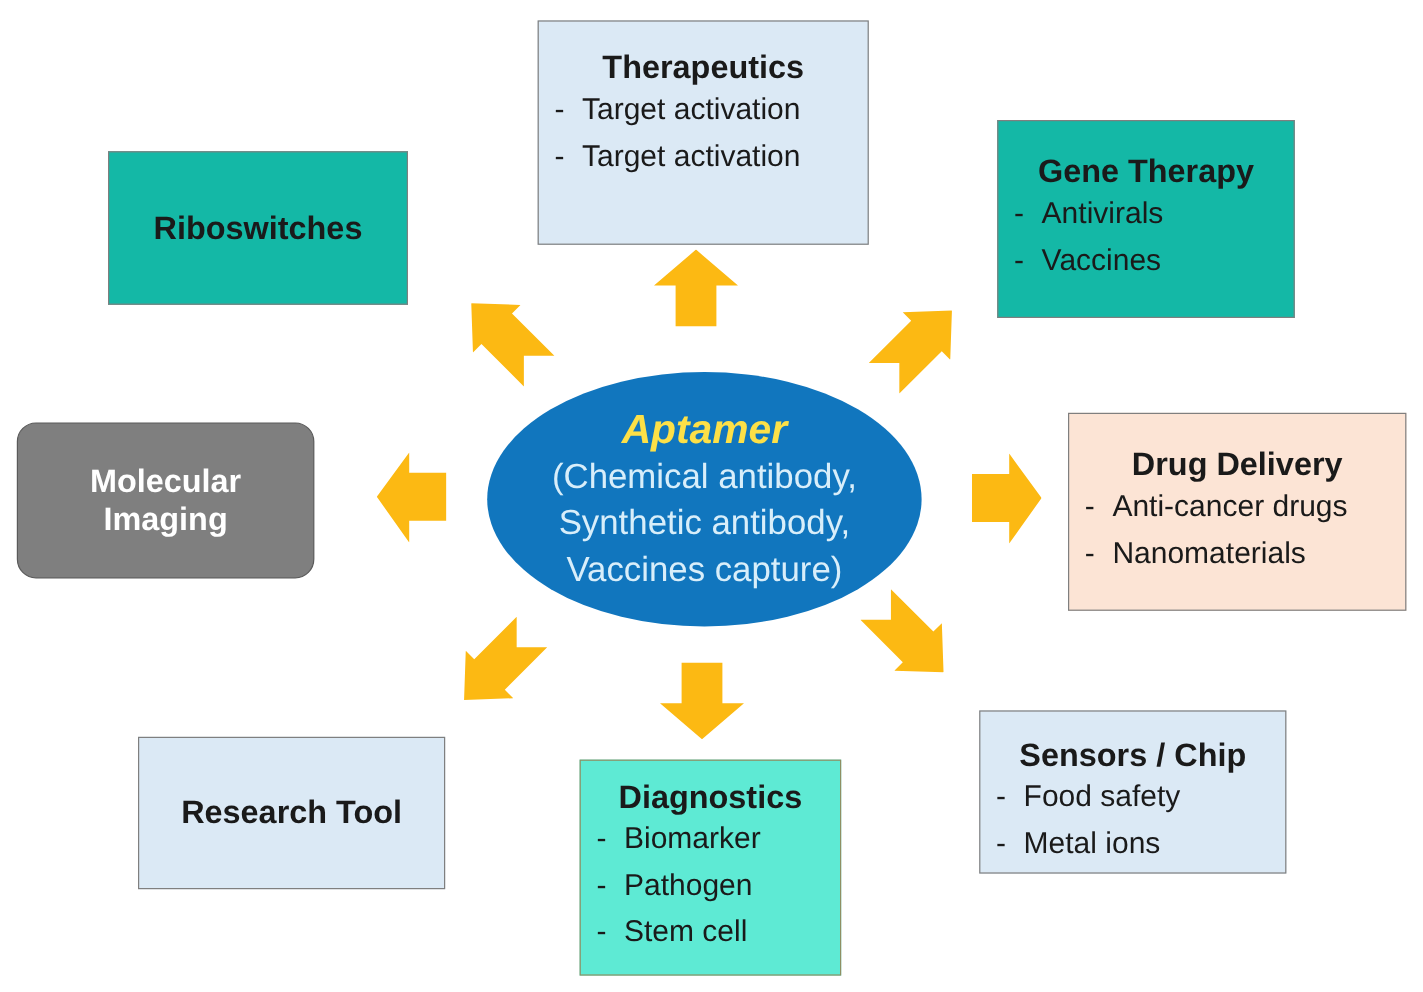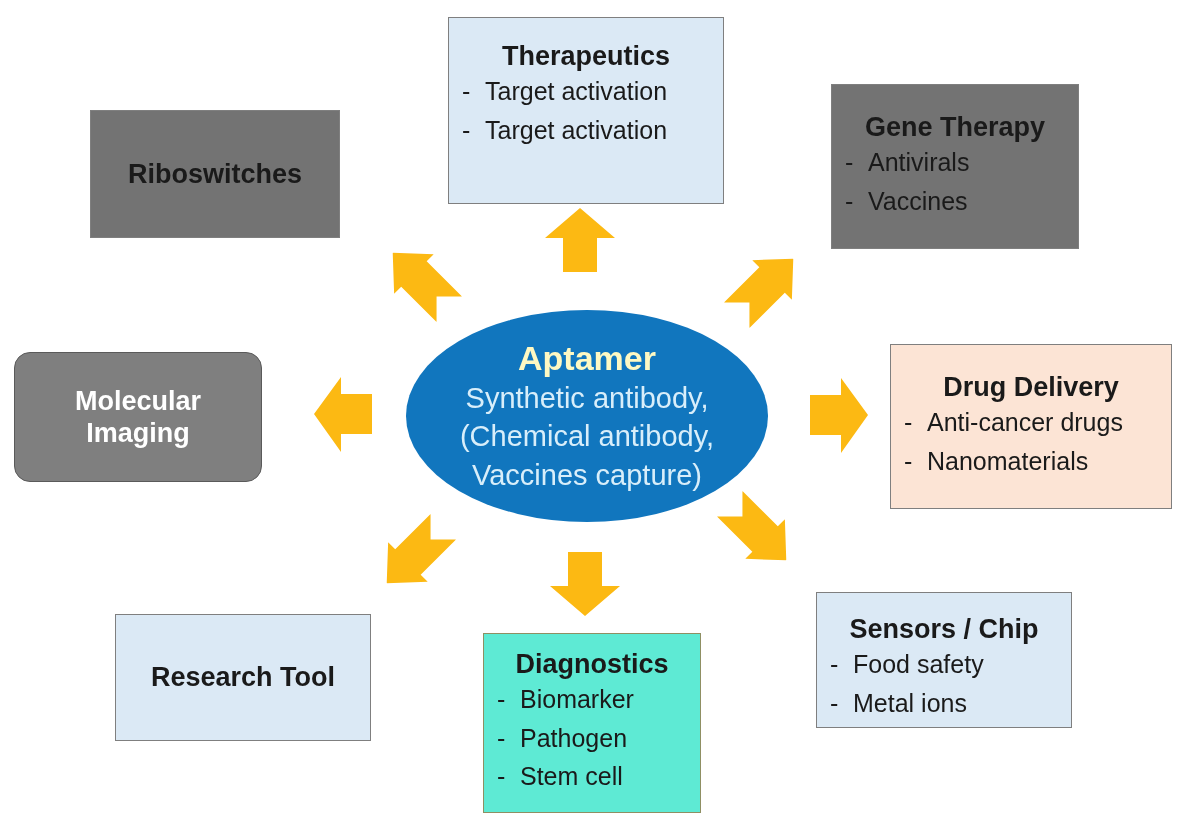--- a/index.html
+++ b/index.html
@@ -5,37 +5,37 @@
   html,body{margin:0;padding:0;background:#ffffff;}
   .canvas{
     position:relative;width:1186px;height:827px;background:#ffffff;
     font-family:"Liberation Sans",sans-serif;overflow:hidden;
   }
   .node{
     position:absolute;box-sizing:border-box;border:1px solid #7F7F7F;
     color:#1A1A1A;
   }
   .fill-blue  {background:#DBE9F5;}
-  .fill-green {background:#737373;}
+  .fill-green {background:#14b8a6;margin-top:16px;}
   .fill-peach {background:#FCE4D5;}
   .fill-gold  {background:#5eead4;border-color:#8F8F63;}
   .fill-gray  {background:#7F7F7F;color:#FFFFFF;border-color:#5A5A5A;border-radius:16px;}
   .node .title{font-weight:700;font-size:27px;line-height:1.2;text-align:center;}
   .item{display:flex;font-size:25px;line-height:1.54;}
   .dash{flex:0 0 36px;padding-left:13px;box-sizing:border-box;}
   .itext{flex:1 1 auto;}
   .center-box{display:flex;flex-direction:column;justify-content:center;align-items:center;}
   .prewrap{white-space:pre-line;}
   .ellipse{
     position:absolute;left:406px;top:310px;width:362px;height:212px;
     background:#1176BE;border-radius:50%;
     display:flex;flex-direction:column;justify-content:center;align-items:center;
     text-align:center;
   }
-  .ap-title{color:#fef9c3;font-weight:700;font-size:34px;line-height:1.2;}
+  .ap-title{color:#fde047;font-weight:700;font-size:34px;line-height:1.2;font-style:italic;}
   .ap-sub{color:#D8EEFA;font-size:29px;line-height:1.32;}
   .arrow{position:absolute;}
   .arrow svg{display:block;}
   .rot45  {transform:rotate(45deg);}
   .rot-45 {transform:rotate(-45deg);}
   .rot135 {transform:rotate(135deg);}
   .rot-135{transform:rotate(-135deg);}
   .rot180 {transform:rotate(180deg);}
   .flipx  {transform:scaleX(-1);}
 </style>
@@ -116,22 +116,22 @@
       <span class="itext">Food safety</span>
     </div>
     <div class="item">
       <span class="dash">-</span>
       <span class="itext">Metal ions</span>
     </div>
   </div>
 
   <div class="ellipse">
     <div class="ap-title">Aptamer</div>
+    <div class="ap-sub">(Chemical antibody,</div>
     <div class="ap-sub">Synthetic antibody,</div>
-    <div class="ap-sub">(Chemical antibody,</div>
     <div class="ap-sub">Vaccines capture)</div>
   </div>
 
   <div class="arrow" style="left:545px;top:208px;">
     <svg width="70" height="64" viewBox="0 0 70 64" aria-hidden="true">
         <polygon points="35,0 70,30 52,30 52,64 18,64 18,30 0,30" fill="#FCB913"></polygon>
       </svg>
   </div>
   <div class="arrow rot180" style="left:550px;top:552px;">
     <svg width="70" height="64" viewBox="0 0 70 64" aria-hidden="true">

